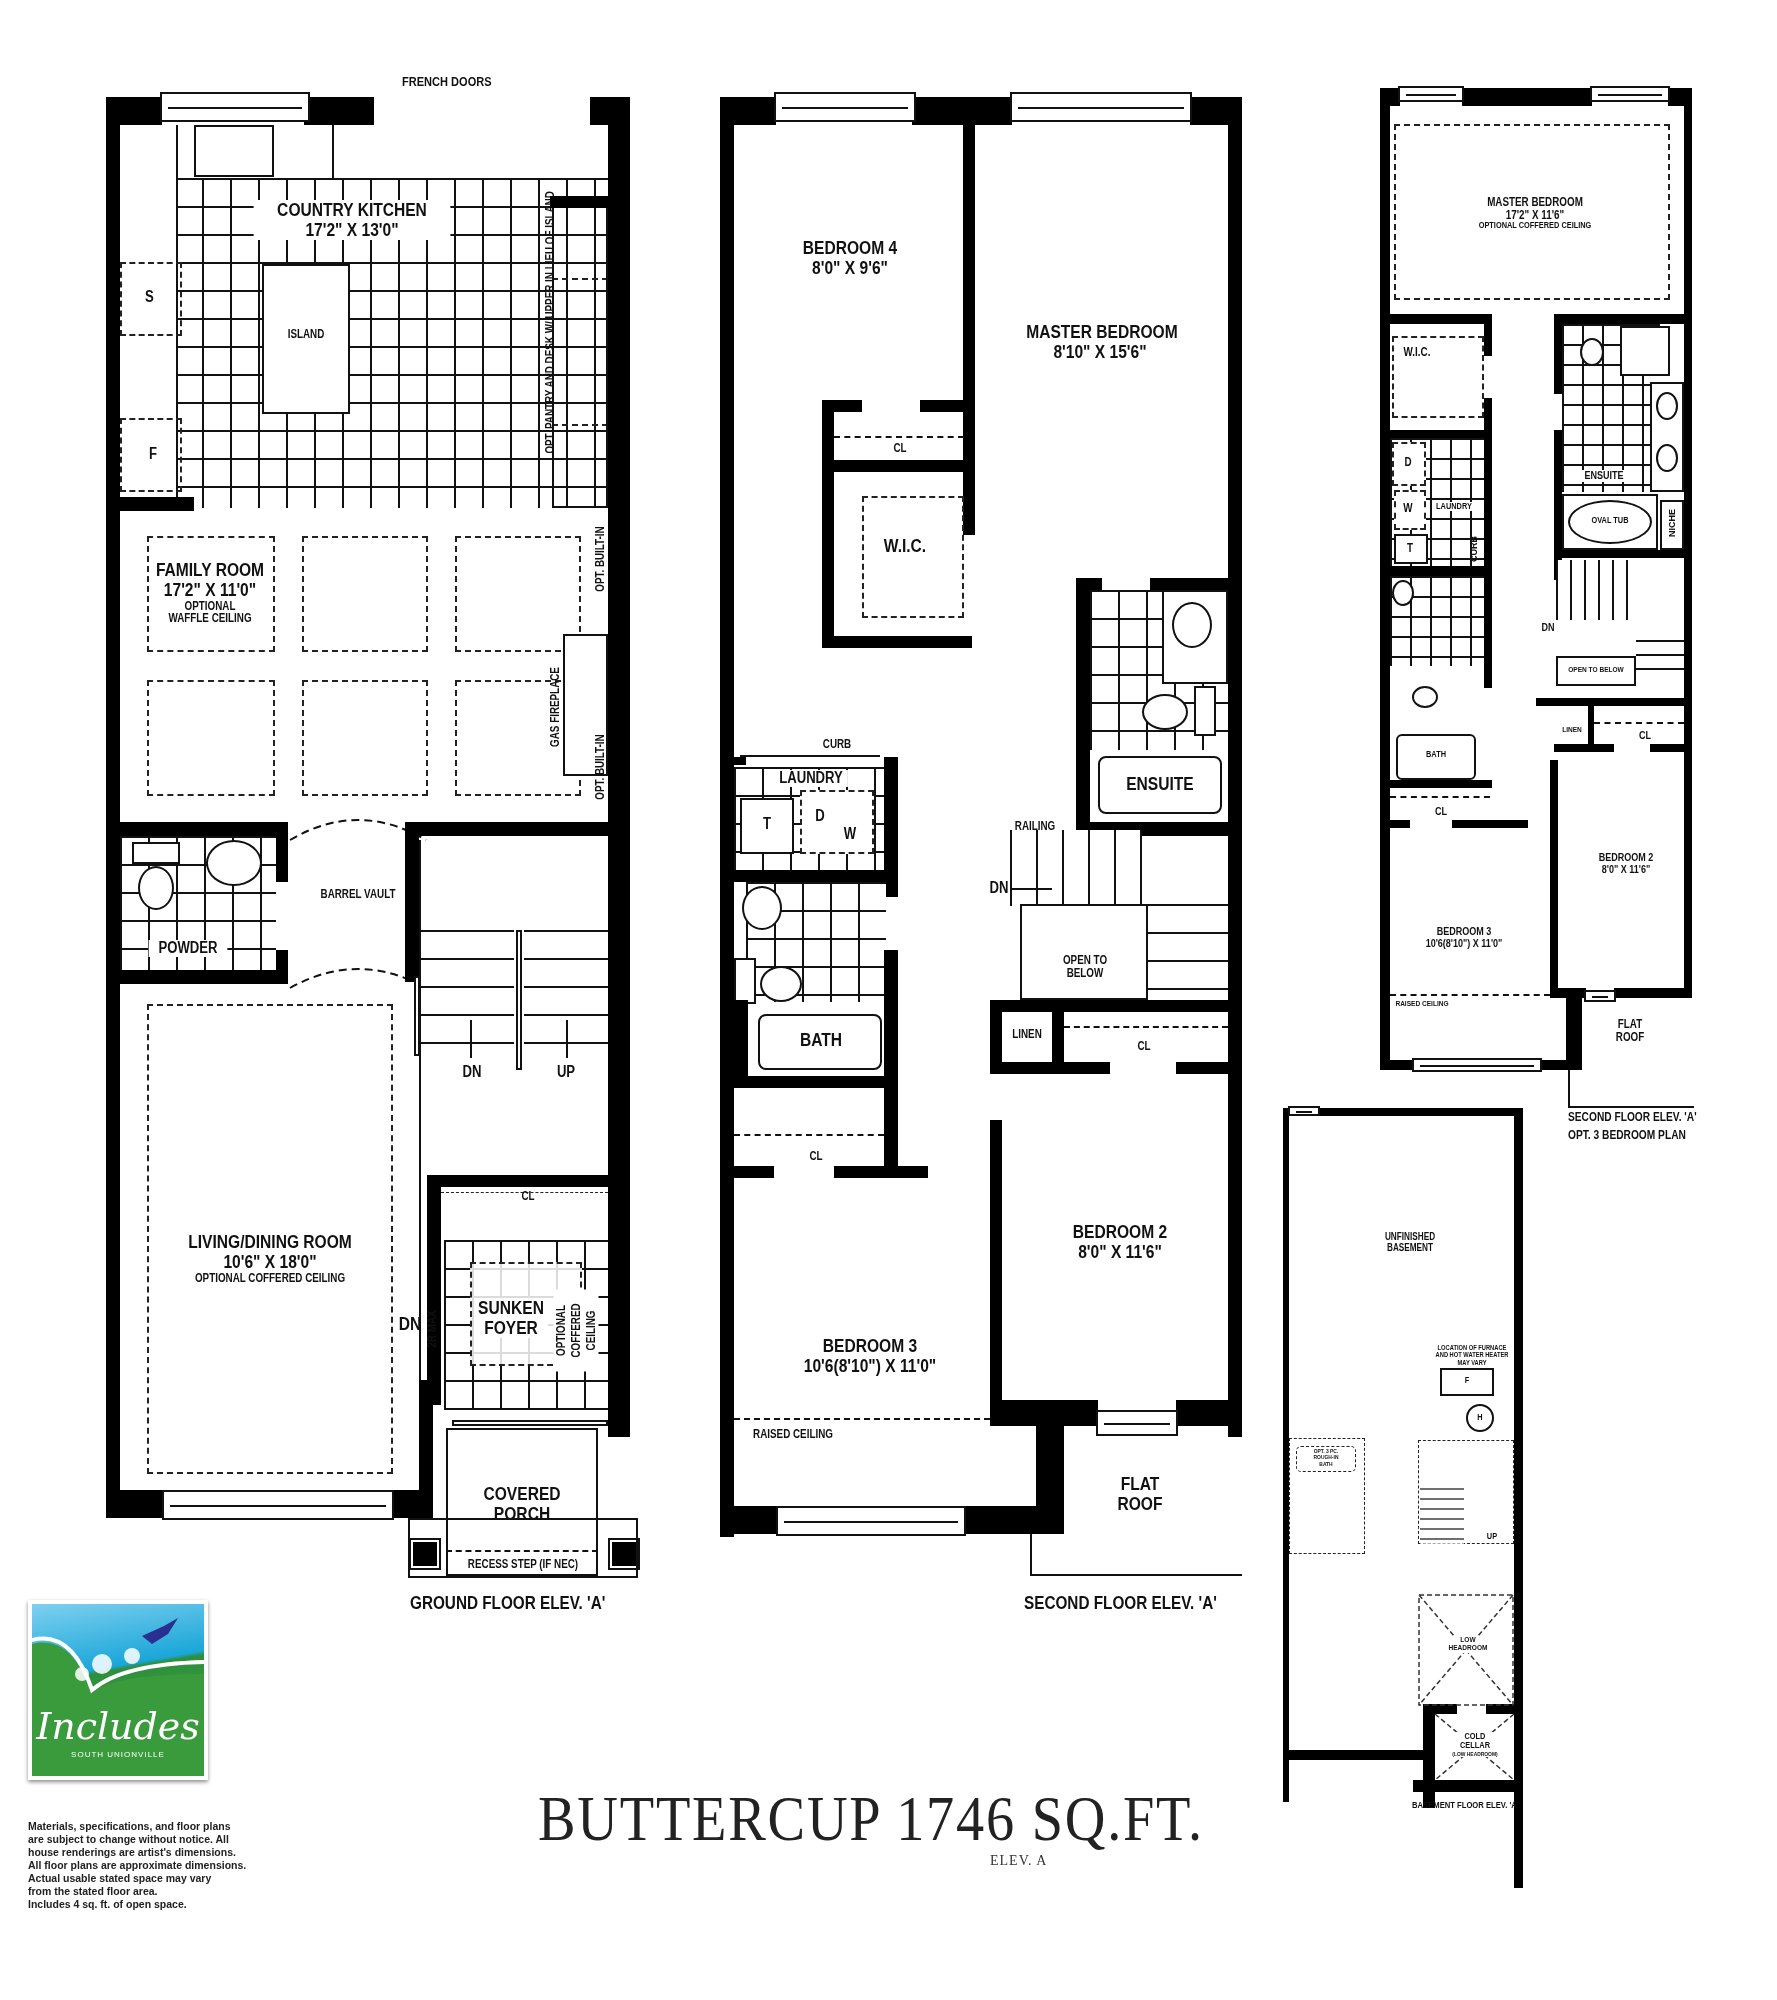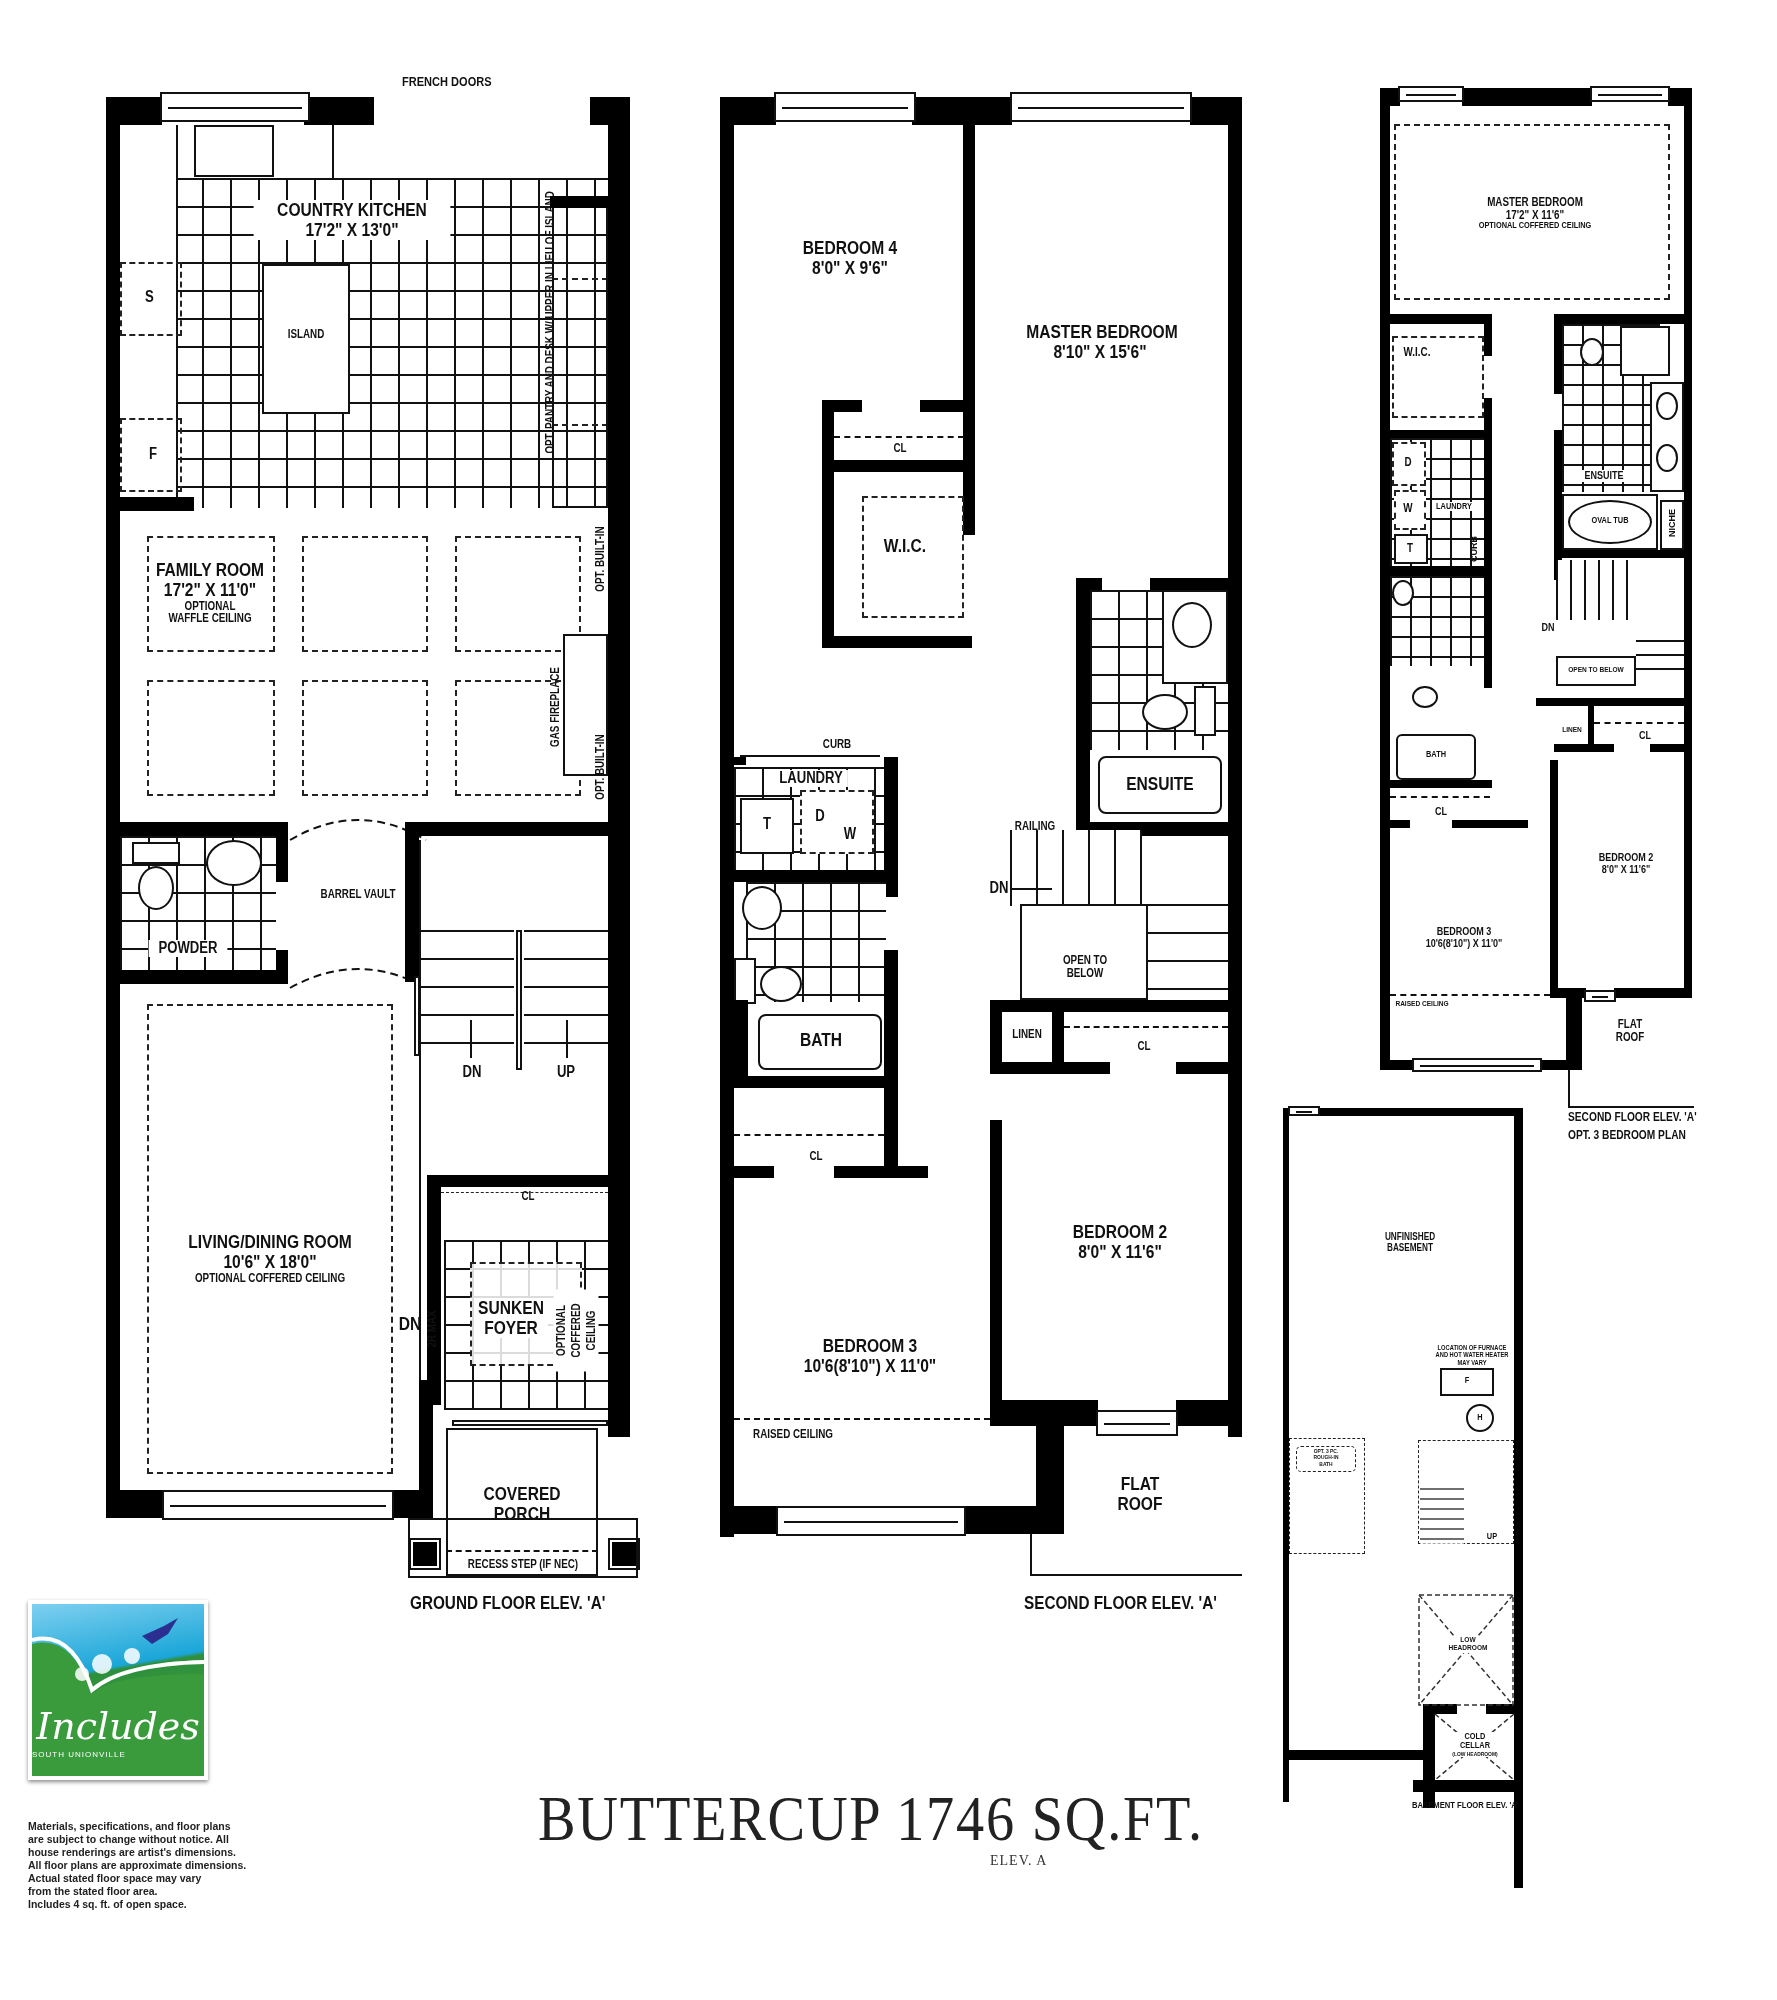--- a/index.html
+++ b/index.html
@@ -443,27 +443,27 @@
 <div class="logo">
   <svg style="left:0;top:0;" width="172" height="172">
     <path d="M0 40 Q40 30 60 90 Q80 70 172 70 L172 172 L0 172 Z" fill="#3a9b3c"></path>
     <path d="M0 36 Q40 26 60 86 Q90 60 172 58" fill="none" stroke="#ffffff" stroke-width="4"></path>
     <circle cx="70" cy="60" r="10" fill="#ffffff" opacity="0.85"></circle>
     <circle cx="100" cy="52" r="8" fill="#ffffff" opacity="0.85"></circle>
     <circle cx="50" cy="70" r="7" fill="#ffffff" opacity="0.85"></circle>
     <path d="M110 32 L132 22 L146 14 L136 30 L120 40 Z" fill="#2b2f8f"></path>
   </svg>
   <div class="abs" style="left:0;top:100px;width:172px;text-align:center;color:#fff;font-family:'DejaVu Serif',serif;font-style:italic;font-size:38px;">Includes</div>
-  <div class="abs" style="left:0;top:146px;width:172px;text-align:left;color:#fff;font-size:8px;letter-spacing:1px;font-family:'Liberation Sans',sans-serif;">SOUTH UNIONVILLE</div>
+  <div class="abs" style="left:0;top:146px;width:172px;text-align:center;color:#fff;font-size:8px;letter-spacing:1px;font-family:'Liberation Sans',sans-serif;">SOUTH UNIONVILLE</div>
 </div>
 
 <div class="title">BUTTERCUP 1746 SQ.FT.</div>
 <div class="subtitle">ELEV. A</div>
 
 <div class="disclaimer">
   <div>Materials, specifications, and floor plans</div>
   <div>are subject to change without notice. All</div>
   <div>house renderings are artist's dimensions.</div>
   <div>All floor plans are approximate dimensions.</div>
-  <div>Actual stated floor space may vary</div>
+  <div>Actual usable stated space may vary</div>
   <div>from the stated floor area.</div>
   <div>Includes 4 sq. ft. of open space.</div>
 </div>
 
 </body></html>

